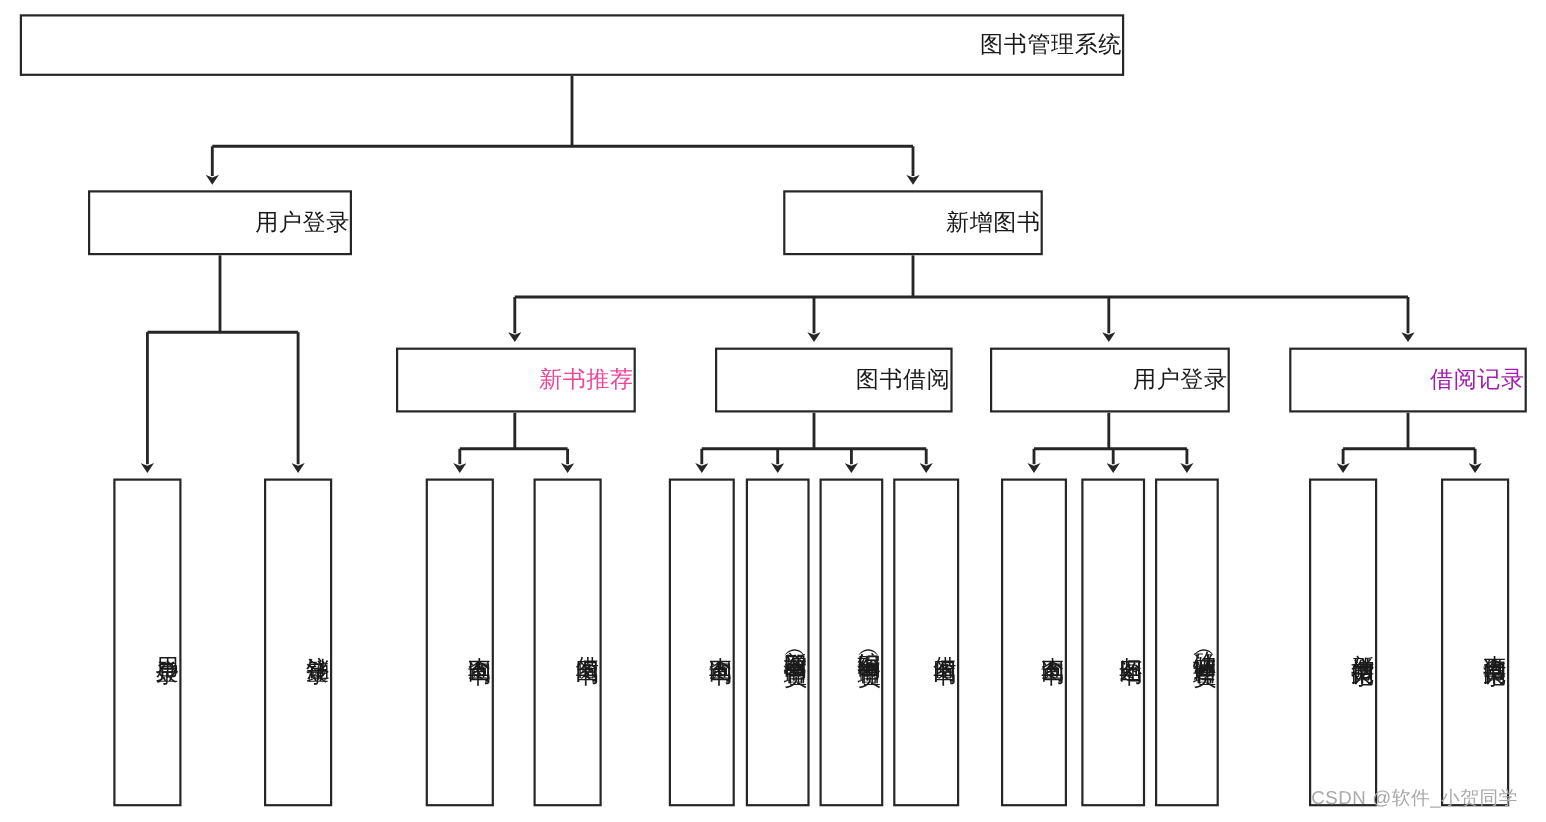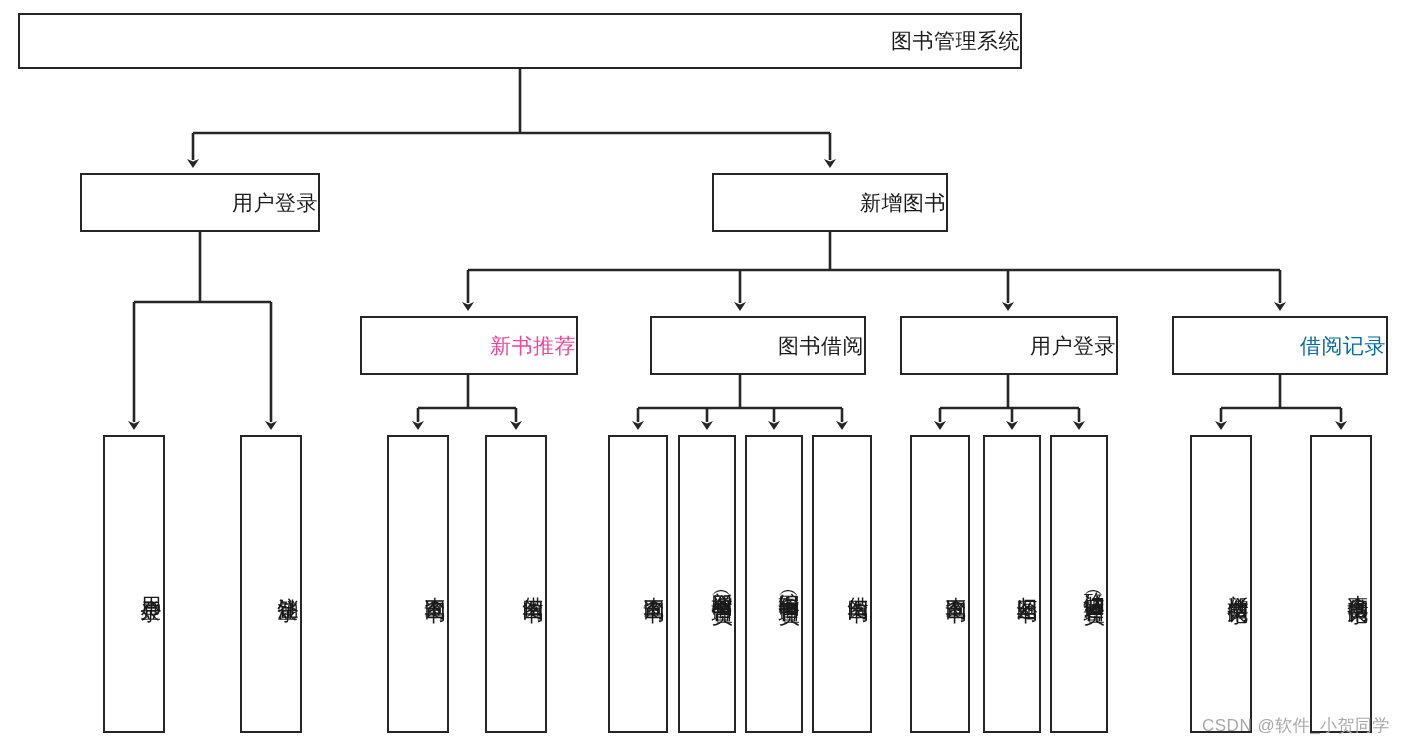--- a/index.html
+++ b/index.html
@@ -132,21 +132,21 @@
 
   <div class="node-box" style="left: 360px; top: 316px; width: 218px; height: 59px; border-color: rgb(38, 38, 38); background: rgb(255, 255, 255); color: #ec4899;">
     <span class="node-label-h">新书推荐</span>
   </div>
   <div class="node-box" style="left: 632px; top: 316px; width: 216px; height: 59px; border-color: rgb(38, 38, 38); background: rgb(255, 255, 255); color: rgb(26, 26, 26); margin-left: 18px;">
     <span class="node-label-h">图书借阅</span>
   </div>
   <div class="node-box" style="left: 900px; top: 316px; width: 218px; height: 59px; border-color: rgb(38, 38, 38); background: rgb(255, 255, 255); color: rgb(26, 26, 26);">
     <span class="node-label-h">用户登录</span>
   </div>
-  <div class="node-box" style="left: 1172px; top: 316px; width: 216px; height: 59px; border-color: rgb(38, 38, 38); background: rgb(255, 255, 255); color: #0369a1;">
+  <div class="node-box" style="left: 1172px; top: 316px; width: 216px; height: 59px; border-color: rgb(38, 38, 38); background: rgb(255, 255, 255); color: #a21caf;">
     <span class="node-label-h">借阅记录</span>
   </div>
 
   <div class="node-box leaf-box" style="left: 103px; top: 435px; width: 62px; height: 298px; border-color: rgb(38, 38, 38); background: rgb(255, 255, 255); color: rgb(26, 26, 26);">
     <span class="node-label-v">用户登录</span>
   </div>
   <div class="node-box leaf-box" style="left: 240px; top: 435px; width: 62px; height: 298px; border-color: rgb(38, 38, 38); background: rgb(255, 255, 255); color: rgb(26, 26, 26);">
     <span class="node-label-v">注销登录</span>
   </div>
   <div class="node-box leaf-box" style="left: 387px; top: 435px; width: 62px; height: 298px; border-color: rgb(38, 38, 38); background: rgb(255, 255, 255); color: rgb(26, 26, 26);">
@@ -176,15 +176,15 @@
   <div class="node-box leaf-box" style="left: 1050px; top: 435px; width: 58px; height: 298px; border-color: rgb(38, 38, 38); background: rgb(255, 255, 255); color: rgb(26, 26, 26);">
     <span class="node-label-v">确认归还（管理员）</span>
   </div>
   <div class="node-box leaf-box" style="left: 1190px; top: 435px; width: 62px; height: 298px; border-color: rgb(38, 38, 38); background: rgb(255, 255, 255); color: rgb(26, 26, 26);">
     <span class="node-label-v">新增借阅记录</span>
   </div>
   <div class="node-box leaf-box" style="left: 1310px; top: 435px; width: 62px; height: 298px; border-color: rgb(38, 38, 38); background: rgb(255, 255, 255); color: rgb(26, 26, 26);">
     <span class="node-label-v">查询借阅记录</span>
   </div>
 
-  <div class="watermark" style="left: 1192px; top: 714px; color: rgb(168, 168, 168); padding-left: 10px;">CSDN @软件_小贺同学</div>
+  <div class="watermark" style="left: 1192px; top: 714px; color: rgb(168, 168, 168);">CSDN @软件_小贺同学</div>
 
 </div>
 
 </body></html>

